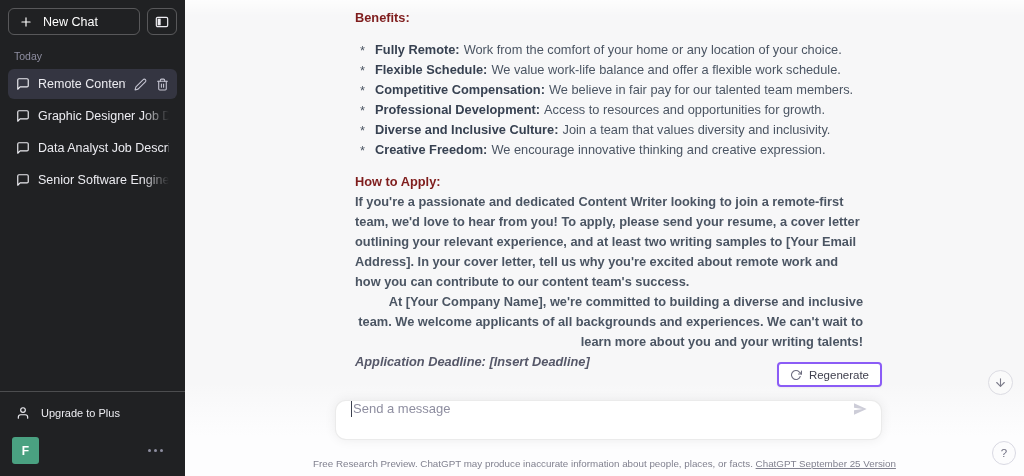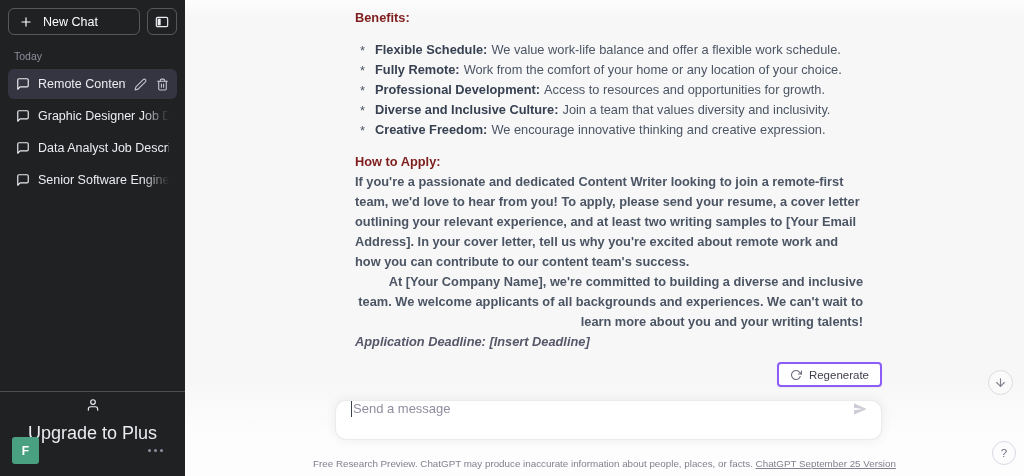--- a/index.html
+++ b/index.html
@@ -45,21 +45,21 @@
   }
   .chat-actions { display:flex; gap:9px; color:#c5c5d2; flex:none; }
   .chat-actions span { display:flex; cursor:pointer; }
   .sidebar-spacer { flex:1; }
   .sidebar-bottom {
     border-top:1px solid rgba(255,255,255,0.2);
     padding:6px 8px 8px 8px;
   }
   .upgrade-item {
     height:30px; border-radius:6px; display:flex; align-items:center;
-    gap:11px; padding:0 8px; font-size:18px; cursor:pointer;flex-direction:column;
+    gap:11px; padding:0 8px; font-size:11px; cursor:pointer;
   }
   .upgrade-icon { display:flex; color:#ececf1; }
   .user-row {
     margin-top:5px; border-radius:6px; display:flex; align-items:center;
     padding:4px; cursor:pointer;
   }
   .avatar {
     width:27px; height:27px; border-radius:3px; background:#4aa181;
     color:#fff; font-size:12px; font-weight:bold;
     display:flex; align-items:center; justify-content:center;
@@ -231,22 +231,23 @@
         </span>
     </div>
   </div>
 </div>
 
 <div class="main">
 
   <div class="message">
     <div class="msg-heading">Benefits:</div>
     <ul class="benefits">
+      <li><span class="benefit-term">Fully Remote:</span><span>Work from the comfort of your home or any location of your choice.</span></li>
       <li><span class="benefit-term">Flexible Schedule:</span><span>We value work-life balance and offer a flexible work schedule.</span></li>
-      <li><span class="benefit-term">Fully Remote:</span><span>Work from the comfort of your home or any location of your choice.</span></li>
+      <li><span class="benefit-term">Competitive Compensation:</span><span>We believe in fair pay for our talented team members.</span></li>
       <li><span class="benefit-term">Professional Development:</span><span>Access to resources and opportunities for growth.</span></li>
       <li><span class="benefit-term">Diverse and Inclusive Culture:</span><span>Join a team that values diversity and inclusivity.</span></li>
       <li><span class="benefit-term">Creative Freedom:</span><span>We encourage innovative thinking and creative expression.</span></li>
     </ul>
     <div class="msg-heading">How to Apply:</div>
     <p>If you're a passionate and dedicated Content Writer looking to join a remote-first team, we'd love to hear from you! To apply, please send your resume, a cover letter outlining your relevant experience, and at least two writing samples to [Your Email Address]. In your cover letter, tell us why you're excited about remote work and how you can contribute to our content team's success.</p>
     <p class="para-2">At [Your Company Name], we're committed to building a diverse and inclusive team. We welcome applicants of all backgrounds and experiences. We can't wait to learn more about you and your writing talents!</p>
     <p class="deadline">Application Deadline: [Insert Deadline]</p>
   </div>
 

